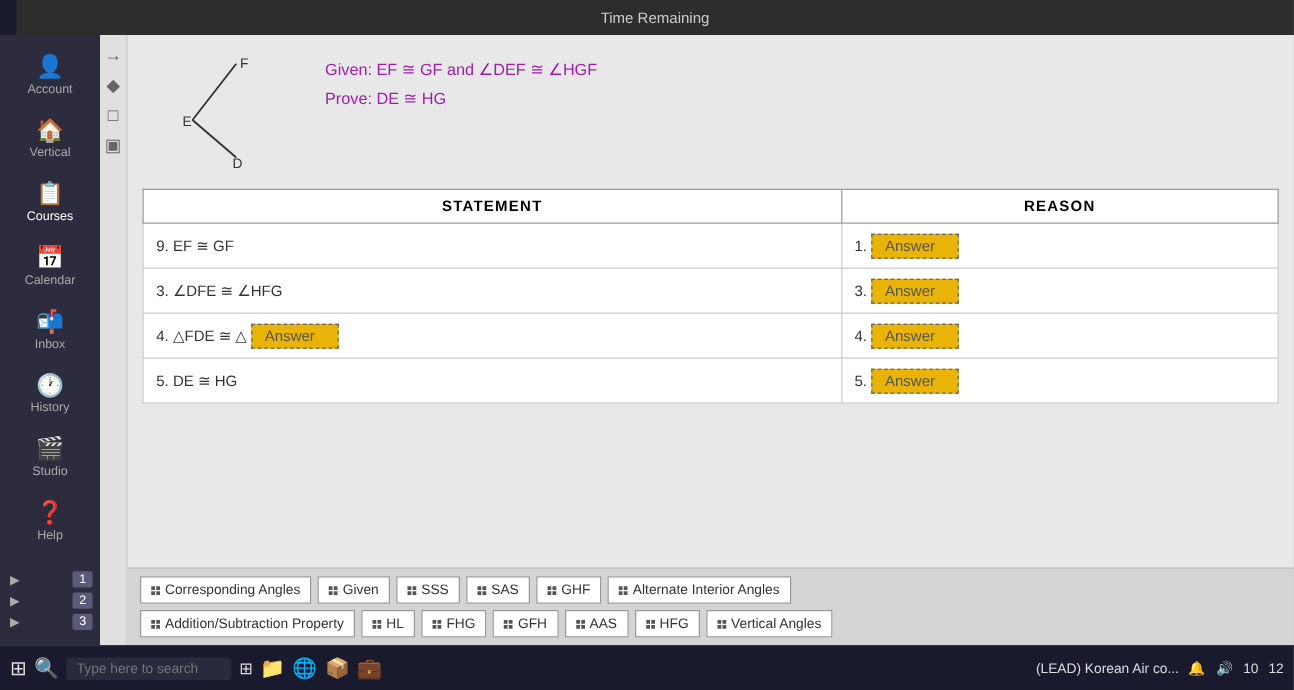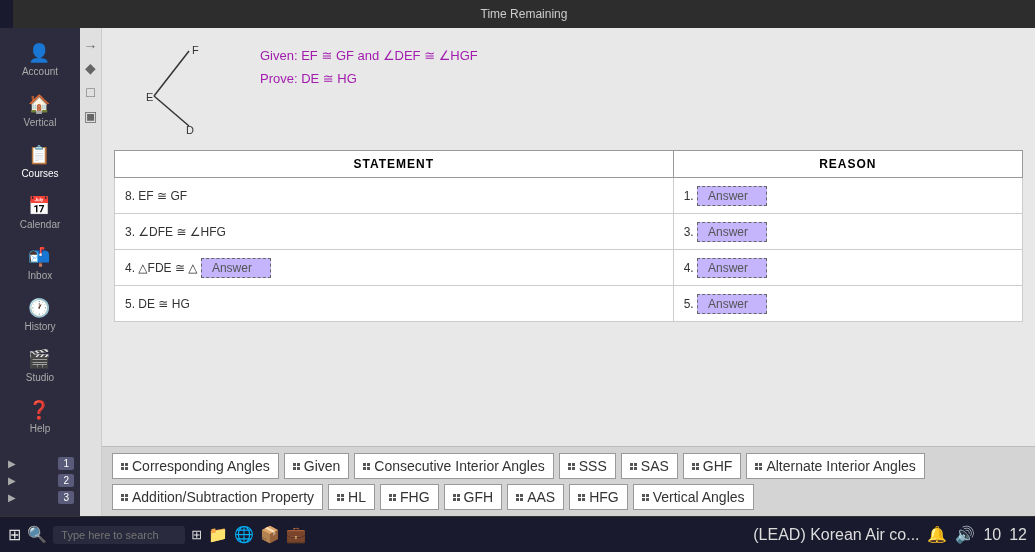--- a/index.html
+++ b/index.html
@@ -150,21 +150,21 @@
       color: #333;
       height: 36px;
     }
     .answer-box {
       display: inline-block;
       border: 1.5px dashed #666;
       padding: 2px 10px;
       min-width: 70px;
       font-size: 12px;
       color: #555;
-      background: #c4b5fd;
+      background: #eab308;
     }
 
     
     .buttons-area {
       background: #d4d4d4;
       padding: 6px 10px;
       display: flex;
       flex-direction: column;
       gap: 5px;
       border-top: 1px solid #bbb;
@@ -173,21 +173,21 @@
     .buttons-row {
       display: flex;
       gap: 5px;
       flex-wrap: nowrap;
       align-items: center;
     }
     .answer-btn {
       background: white;
       border: 1px solid #999;
       padding: 4px 8px;
-      font-size: 14px;
+      font-size: 11px;
       cursor: pointer;
       white-space: nowrap;
       display: flex;
       align-items: center;
       gap: 4px;
       color: #333;
     }
     .btn-grid-icon {
       display: inline-flex;
       flex-direction: column;
@@ -227,21 +227,21 @@
       color: #ddd;
       font-size: 11px;
       width: 132px;
     }
     .taskbar-right {
       margin-left: auto;
       display: flex;
       align-items: center;
       gap: 8px;
       color: #ddd;
-      font-size: 16px;
+      font-size: 11px;
     }
 
     
     .step-badge {
       background: #5a5a7a;
       color: white;
       font-size: 10px;
       padding: 1px 5px;
       border-radius: 2px;
       margin-left: auto;
@@ -348,21 +348,21 @@
         <thead>
           <tr>
             <th>STATEMENT</th>
             <th>REASON</th>
           </tr>
         </thead>
         <tbody>
 
           <tr>
             <td>
-              <span>8. EF ≅ GF</span>
+              <span>9. EF ≅ GF</span>
             </td>
             <td>
               <span>1.</span>
               <span class="answer-box">Answer</span>
             </td>
           </tr>
 
 
           <tr>
             <td>
@@ -419,33 +419,20 @@
               <span>
                 <i></i>
                 <i></i>
               </span>
               <span>
                 <i></i>
                 <i></i>
               </span>
             </span>
           <span>Given</span>
-        </button>
-        <button class="answer-btn">
-          <span class="btn-grid-icon">
-              <span>
-                <i></i>
-                <i></i>
-              </span>
-              <span>
-                <i></i>
-                <i></i>
-              </span>
-            </span>
-          <span>Consecutive Interior Angles</span>
         </button>
         <button class="answer-btn">
           <span class="btn-grid-icon">
               <span>
                 <i></i>
                 <i></i>
               </span>
               <span>
                 <i></i>
                 <i></i>

